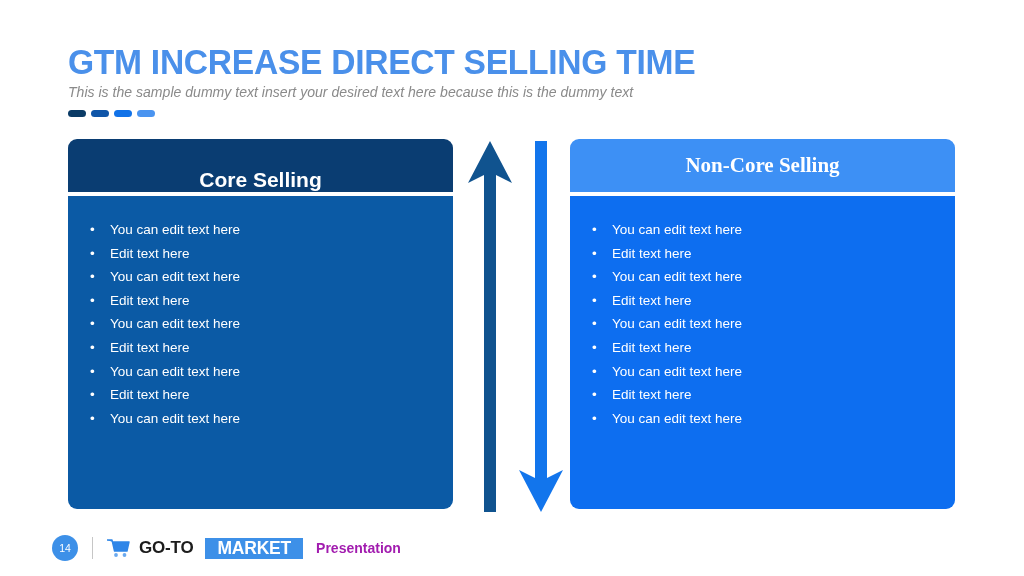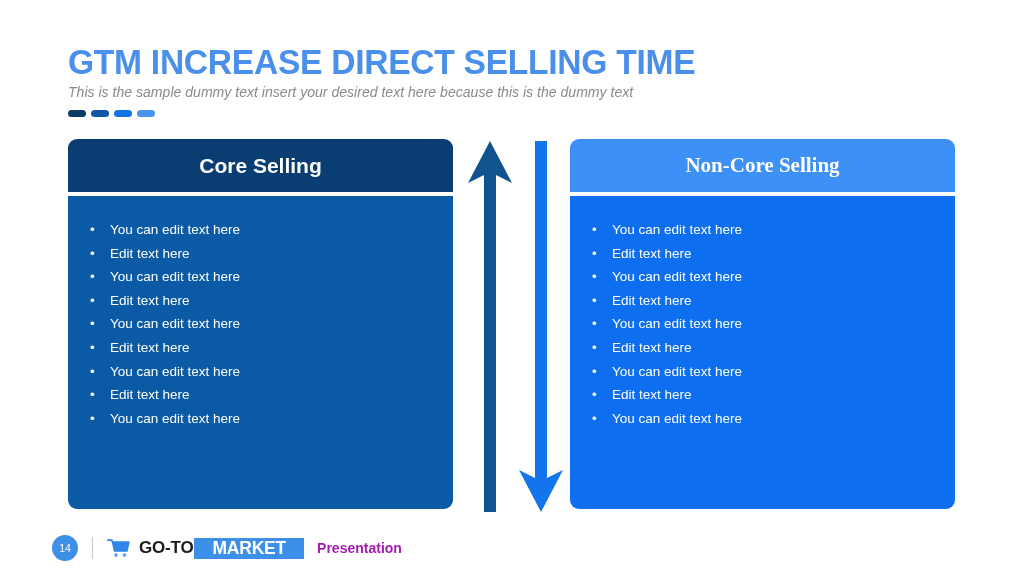--- a/index.html
+++ b/index.html
@@ -144,22 +144,22 @@
     font-size: 17px;
     font-weight: bold;
     color: #1c1c1c;
     letter-spacing: -0.2px;
   }
   .brand-market {
     font-size: 17.5px;
     font-weight: bold;
     color: #ffffff;
     background: #3d90e8;
-    padding: 0 18px;
-    margin-left: 1px;
+    padding: 0 12px;
+    margin-left: 12px;
     letter-spacing: -0.2px;
   }
   .footer-label {
     font-size: 14px;
     font-weight: bold;
     color: #a21caf;
     margin-left: 13px;
   }
 </style>
 </head>
@@ -169,21 +169,21 @@
 <div class="slide-subtitle" style="color: rgb(138, 138, 138);">This is the sample dummy text insert your desired text here because this is the dummy text</div>
 
 <div class="dash-row">
   <span class="dash" style="background: rgb(11, 59, 102);"></span>
   <span class="dash" style="background: rgb(15, 85, 168);"></span>
   <span class="dash" style="background: rgb(17, 114, 232);"></span>
   <span class="dash" style="background: rgb(74, 148, 240);"></span>
 </div>
 
 <div class="panel left">
-  <div class="panel-header" style="background: rgb(10, 61, 114);">
+  <div class="panel-header" style="background: rgb(10, 61, 114); align-items: flex-end;">
     <span>Core Selling</span>
   </div>
   <div class="panel-body" style="background: rgb(11, 90, 165);">
     <ul class="bullet-list">
         <li class="bullet-item">
           <span class="bullet-dot">•</span>
           <span>You can edit text here</span>
         </li>
         <li class="bullet-item">
           <span class="bullet-dot">•</span>

